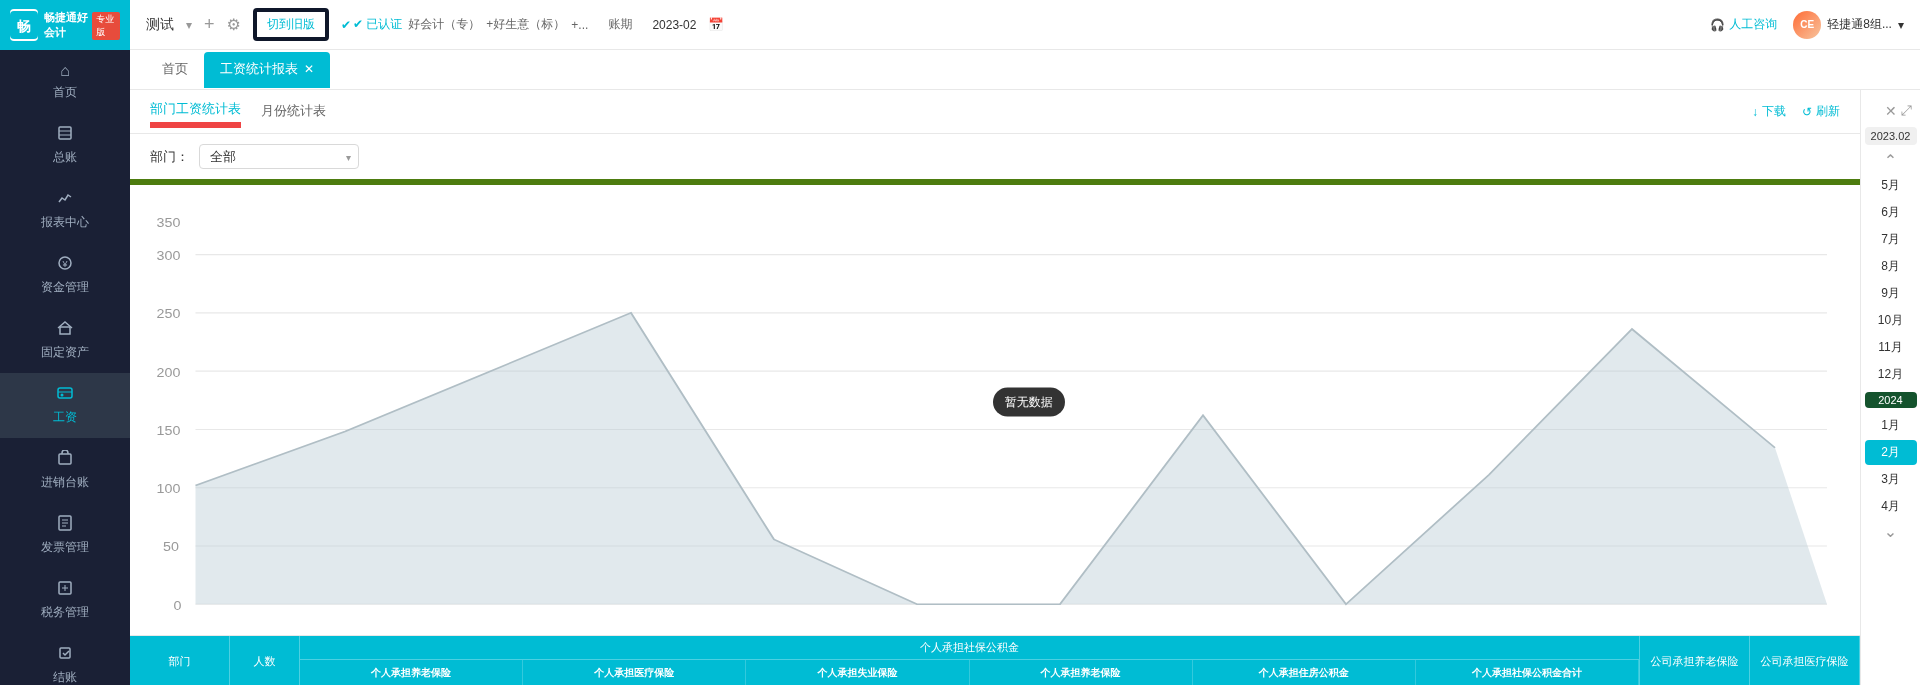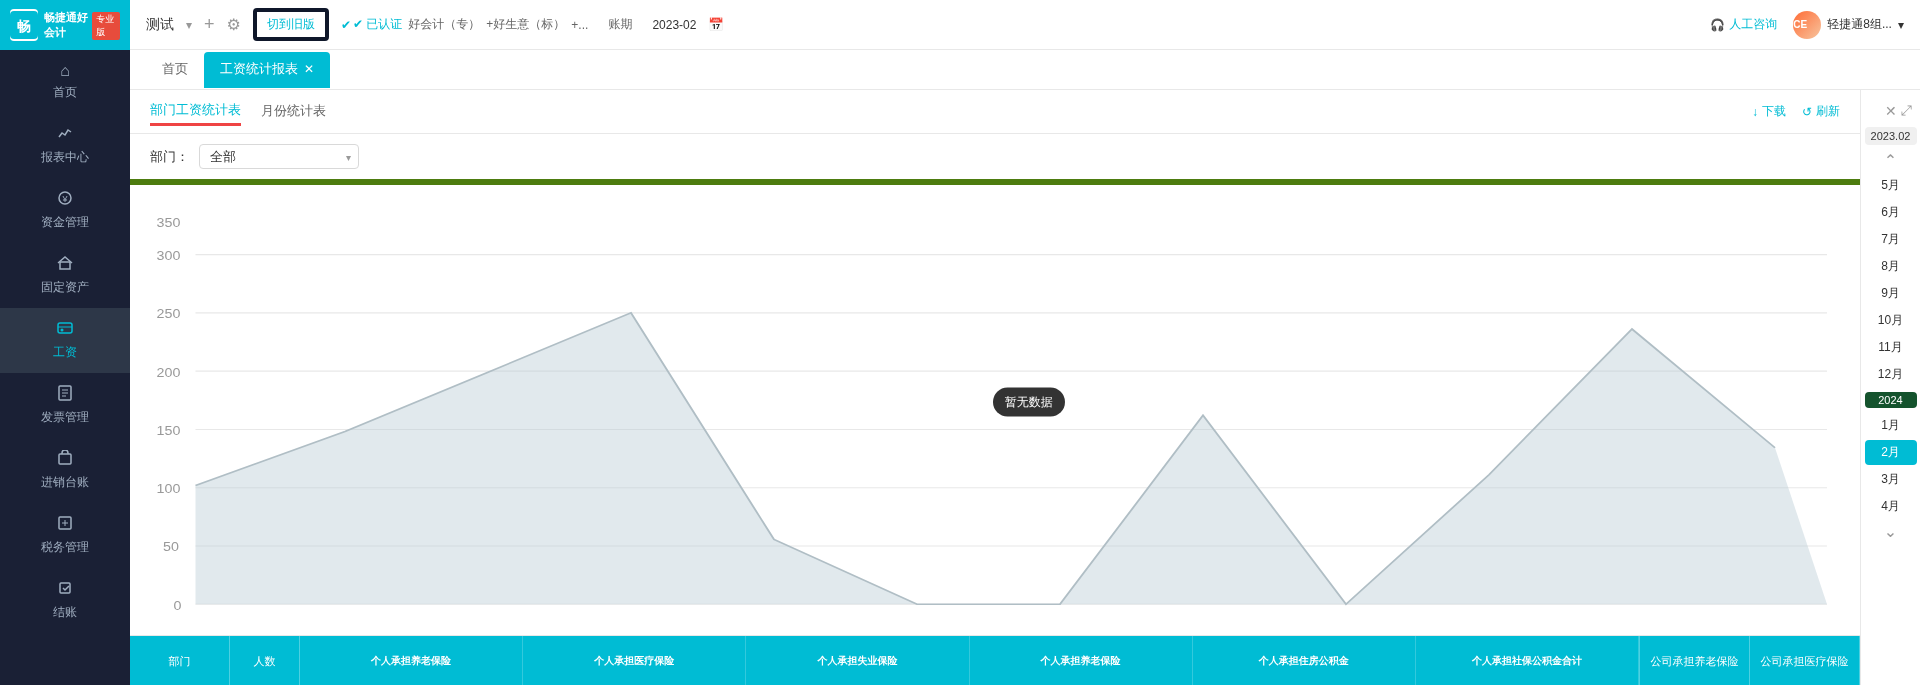--- a/index.html
+++ b/index.html
@@ -88,21 +88,21 @@
     .topbar-badges { display: flex; align-items: center; gap: 6px; font-size: 12px; }
     .badge-certified { color: #00bcd4; display: flex; align-items: center; gap: 2px; }
     .badge-text { color: #666; }
     .topbar-period { color: #666; font-size: 12px; margin-left: 8px; }
     .topbar-right { margin-left: auto; display: flex; align-items: center; gap: 16px; }
     .topbar-help { color: #00bcd4; font-size: 12px; display: flex; align-items: center; gap: 4px; cursor: pointer; }
     .topbar-user { display: flex; align-items: center; gap: 6px; font-size: 12px; color: #333; cursor: pointer; }
     .user-avatar {
       width: 28px; height: 28px; border-radius: 50%;
       background: linear-gradient(135deg, #ff6b35, #f7c59f);
-      display: flex; align-items: center; justify-content: flex-start;
+      display: flex; align-items: center; justify-content: center;
       font-size: 10px; color: #fff; font-weight: bold;
     }
 
     
     .tabs-bar {
       background: #fff;
       display: flex;
       align-items: center;
       padding: 0 16px;
       border-bottom: 1px solid #e8e8e8;
@@ -154,21 +154,21 @@
     }
     .sub-tab {
       font-size: 13px;
       color: #666;
       cursor: pointer;
       padding: 4px 0;
       border-bottom: 2px solid transparent;
     }
     .sub-tab.active {
       color: #00bcd4;
-      border-bottom: 3px solid #ef4444;
+      border-bottom: 6px solid #ef4444;
     }
     .sub-tabs-right { margin-left: auto; display: flex; align-items: center; gap: 16px; }
     .sub-tab-action { color: #00bcd4; font-size: 12px; cursor: pointer; display: flex; align-items: center; gap: 4px; }
 
     
     .filter-bar {
       background: #fff;
       padding: 10px 20px;
       display: flex;
       align-items: center;
@@ -365,20 +365,30 @@
   </div>
   <div class="sidebar-nav">
 
     <div class="sidebar-item">
       <span class="sidebar-item-icon">⌂</span>
       <span>首页</span>
     </div>
     <div class="sidebar-item">
       <span class="sidebar-item-icon">
         <svg width="16" height="16" viewBox="0 0 16 16" fill="none">
+            <rect x="2" y="2" width="12" height="12" rx="1" stroke="#a0aec0" stroke-width="1.5"></rect>
+            <line x1="2" y1="6" x2="14" y2="6" stroke="#a0aec0" stroke-width="1"></line>
+            <line x1="2" y1="10" x2="14" y2="10" stroke="#a0aec0" stroke-width="1"></line>
+          </svg>
+      </span>
+      <span>总账</span>
+    </div>
+    <div class="sidebar-item">
+      <span class="sidebar-item-icon">
+        <svg width="16" height="16" viewBox="0 0 16 16" fill="none">
             <polyline points="2,12 5,8 8,10 11,5 14,7" stroke="#a0aec0" stroke-width="1.5" fill="none"></polyline>
           </svg>
       </span>
       <span>报表中心</span>
     </div>
     <div class="sidebar-item">
       <span class="sidebar-item-icon">
         <svg width="16" height="16" viewBox="0 0 16 16" fill="none">
             <circle cx="8" cy="8" r="6" stroke="#a0aec0" stroke-width="1.5"></circle>
             <text x="8" y="12" text-anchor="middle" fill="#a0aec0" font-size="9">¥</text>
@@ -397,40 +407,40 @@
     </div>
     <div class="sidebar-item active">
       <span class="sidebar-item-icon">
         <svg width="16" height="16" viewBox="0 0 16 16" fill="none">
             <rect x="1" y="3" width="14" height="10" rx="2" stroke="#00bcd4" stroke-width="1.5"></rect>
             <line x1="1" y1="7" x2="15" y2="7" stroke="#00bcd4" stroke-width="1"></line>
             <circle cx="5" cy="10" r="1.5" fill="#00bcd4"></circle>
           </svg>
       </span>
       <span style="color:#00bcd4">工资</span>
+    </div>
+    <div class="sidebar-item">
+      <span class="sidebar-item-icon">
+        <svg width="16" height="16" viewBox="0 0 16 16" fill="none">
+            <rect x="2" y="4" width="12" height="10" rx="1" stroke="#a0aec0" stroke-width="1.5"></rect>
+            <path d="M5 4V3a3 3 0 016 0v1" stroke="#a0aec0" stroke-width="1.5"></path>
+          </svg>
+      </span>
+      <span>进销台账</span>
     </div>
     <div class="sidebar-item">
       <span class="sidebar-item-icon">
         <svg width="16" height="16" viewBox="0 0 16 16" fill="none">
             <rect x="2" y="1" width="12" height="14" rx="1" stroke="#a0aec0" stroke-width="1.5"></rect>
             <line x1="5" y1="5" x2="11" y2="5" stroke="#a0aec0" stroke-width="1"></line>
             <line x1="5" y1="8" x2="11" y2="8" stroke="#a0aec0" stroke-width="1"></line>
             <line x1="5" y1="11" x2="9" y2="11" stroke="#a0aec0" stroke-width="1"></line>
           </svg>
       </span>
       <span>发票管理</span>
-    </div>
-    <div class="sidebar-item">
-      <span class="sidebar-item-icon">
-        <svg width="16" height="16" viewBox="0 0 16 16" fill="none">
-            <rect x="2" y="4" width="12" height="10" rx="1" stroke="#a0aec0" stroke-width="1.5"></rect>
-            <path d="M5 4V3a3 3 0 016 0v1" stroke="#a0aec0" stroke-width="1.5"></path>
-          </svg>
-      </span>
-      <span>进销台账</span>
     </div>
     <div class="sidebar-item">
       <span class="sidebar-item-icon">
         <svg width="16" height="16" viewBox="0 0 16 16" fill="none">
             <rect x="2" y="2" width="12" height="12" rx="1" stroke="#a0aec0" stroke-width="1.5"></rect>
             <line x1="5" y1="8" x2="11" y2="8" stroke="#a0aec0" stroke-width="1"></line>
             <line x1="8" y1="5" x2="8" y2="11" stroke="#a0aec0" stroke-width="1"></line>
           </svg>
       </span>
       <span>税务管理</span>
@@ -552,20 +562,21 @@
           
           <div class="chart-tooltip">暂无数据</div>
         </div>
       </div>
 
       <div class="table-footer">
         <div class="table-header">
           <div class="th" style="width:100px;">部门</div>
           <div class="th" style="width:70px;">人数</div>
           <div class="th-group" style="flex:1;">
+            <div class="th-group-header">个人承担社保公积金</div>
             <div class="th-group-cells">
               <div class="th-group-cell">个人承担养老保险</div>
               <div class="th-group-cell">个人承担医疗保险</div>
               <div class="th-group-cell">个人承担失业保险</div>
               <div class="th-group-cell">个人承担养老保险</div>
               <div class="th-group-cell">个人承担住房公积金</div>
               <div class="th-group-cell">个人承担社保公积金合计</div>
             </div>
           </div>
           <div class="th" style="width:110px;">公司承担养老保险</div>

